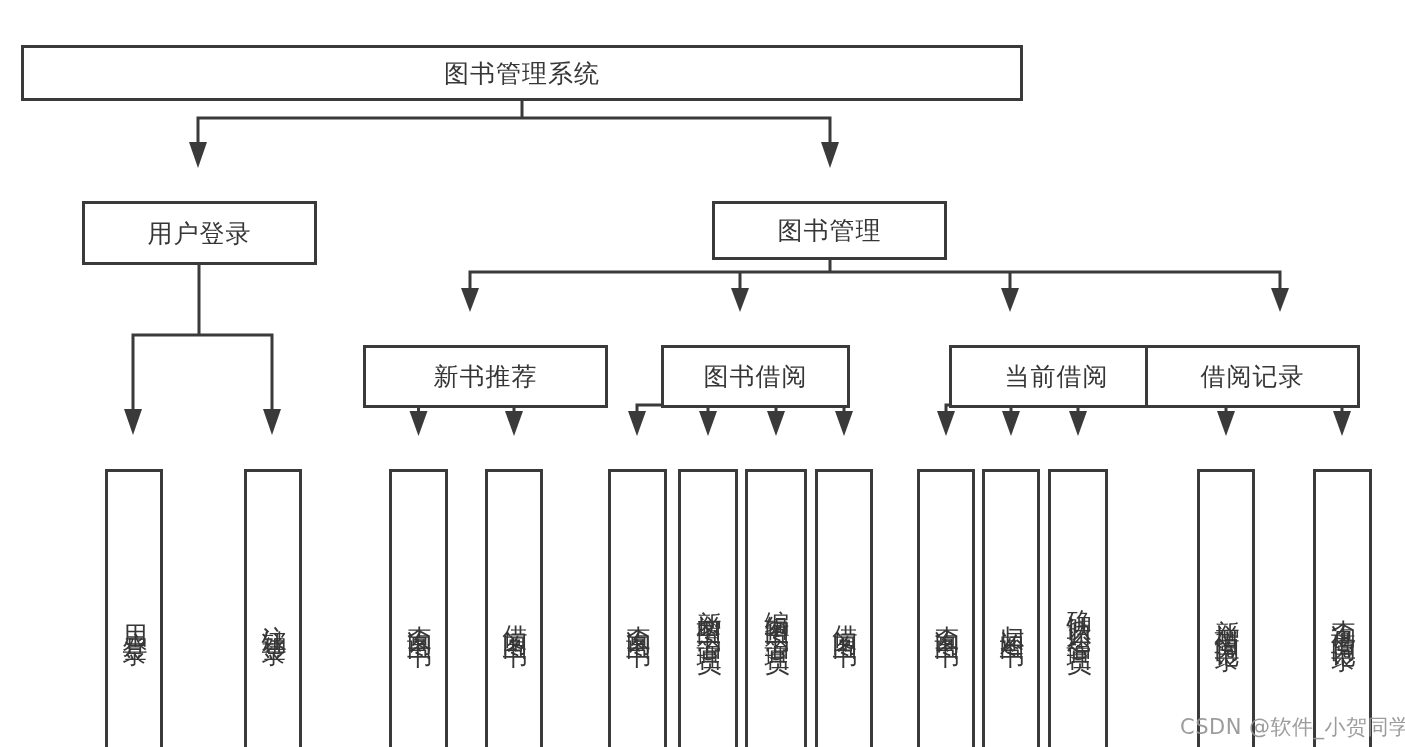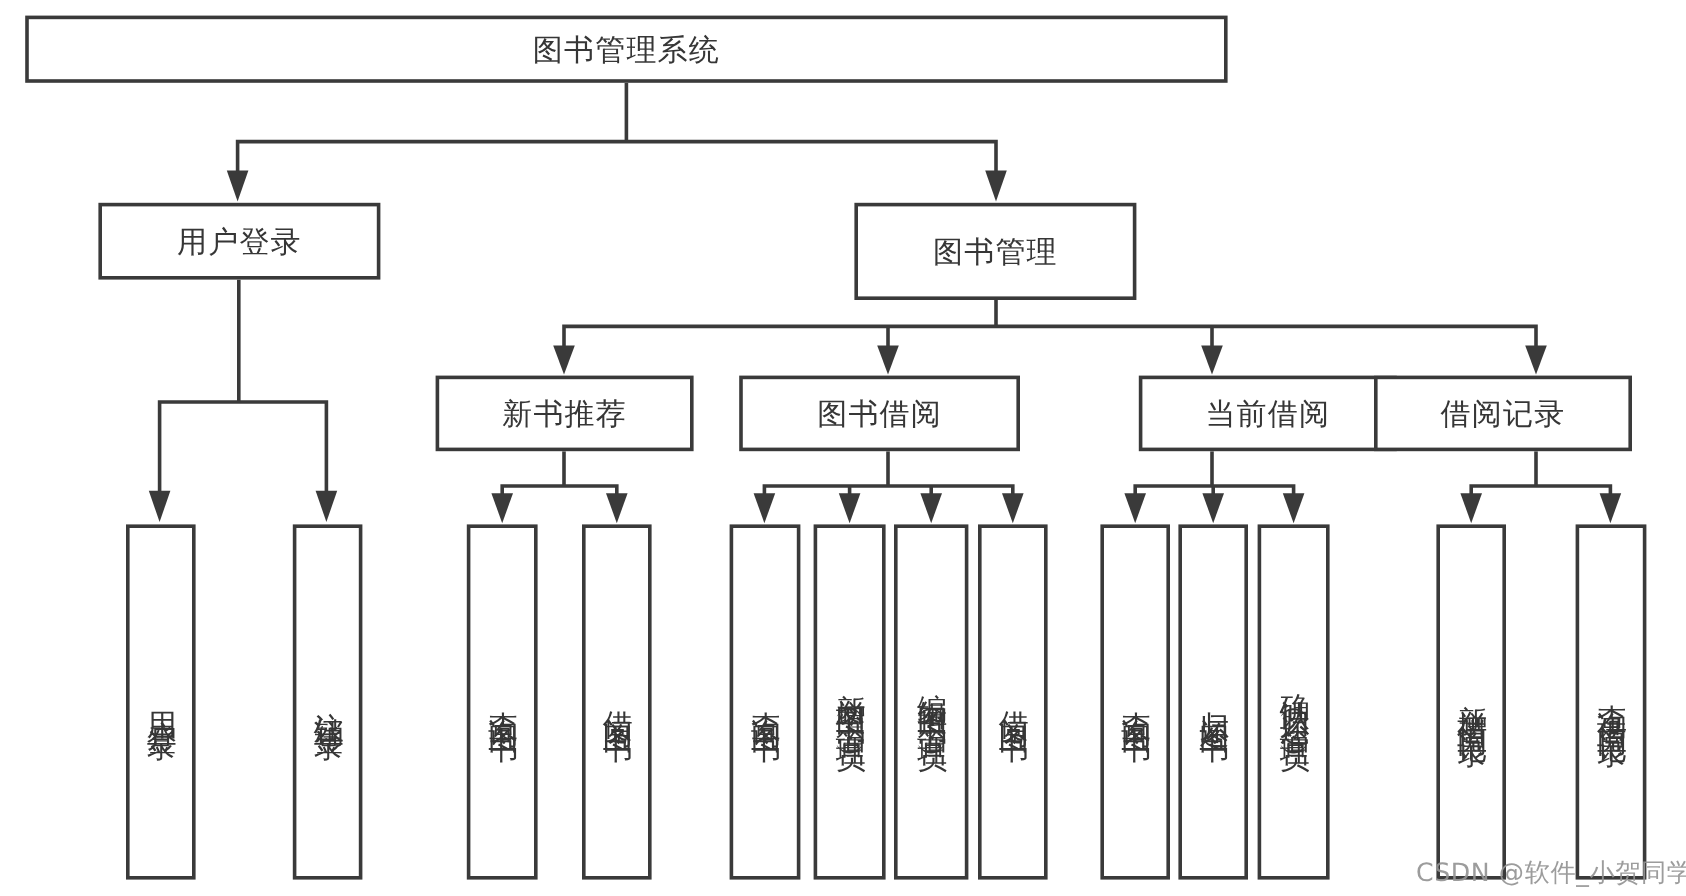--- a/index.html
+++ b/index.html
@@ -3,21 +3,21 @@
 <meta charset="utf-8">
 <style>
   html,body{margin:0;padding:0;background:#ffffff;}
   #stage{
     position:relative;width:1405px;height:747px;background:#ffffff;overflow:hidden;
     font-family:"DejaVu Sans","Liberation Sans",sans-serif;
   }
   svg.connectors{position:absolute;left:0;top:0;z-index:0;}
   .box{
     position:absolute;background:#ffffff;border:3px solid #3a3a3a;box-sizing:border-box;
-    display:flex;align-items:center;justify-content:center;color:#363636;z-index:1;
+    display:flex;align-items:center;justify-content:center;color:#363636;z-index:1;margin-top:32px;
   }
   .hlabel{font-size:25px;letter-spacing:1px;white-space:nowrap;}
   .vlabel{
     writing-mode:vertical-rl;text-orientation:mixed;
     font-size:25px;letter-spacing:6px;line-height:1.15;
   }
   .watermark{
     position:absolute;left:1180px;top:713px;z-index:3;
     font-size:21px;color:rgba(148,148,148,0.92);letter-spacing:0.5px;white-space:nowrap;
   }
@@ -67,28 +67,28 @@
     </g>
   </svg>
 
   <div class="box" style="left:21px;top:13px;width:1002px;height:56px">
     <span class="hlabel">图书管理系统</span>
   </div>
 
   <div class="box" style="left:82px;top:169px;width:235px;height:64px">
     <span class="hlabel">用户登录</span>
   </div>
-  <div class="box" style="left:712px;top:169px;width:235px;height:81px">
+  <div class="box" style="left:712px;top:169px;width:235px;height:59px">
     <span class="hlabel">图书管理</span>
   </div>
 
-  <div class="box" style="left:363px;top:313px;width:215px;height:63px">
+  <div class="box" style="left:363px;top:313px;width:245px;height:63px">
     <span class="hlabel">新书推荐</span>
   </div>
-  <div class="box" style="left:616px;top:313px;width:234px;height:63px">
+  <div class="box" style="left:661px;top:313px;width:189px;height:63px">
     <span class="hlabel">图书借阅</span>
   </div>
   <div class="box" style="left:949px;top:313px;width:215px;height:63px">
     <span class="hlabel">当前借阅</span>
   </div>
   <div class="box" style="left:1145px;top:313px;width:215px;height:63px">
     <span class="hlabel">借阅记录</span>
   </div>
 
   <div class="box" style="left:105px;top:437px;width:58px;height:296px">

